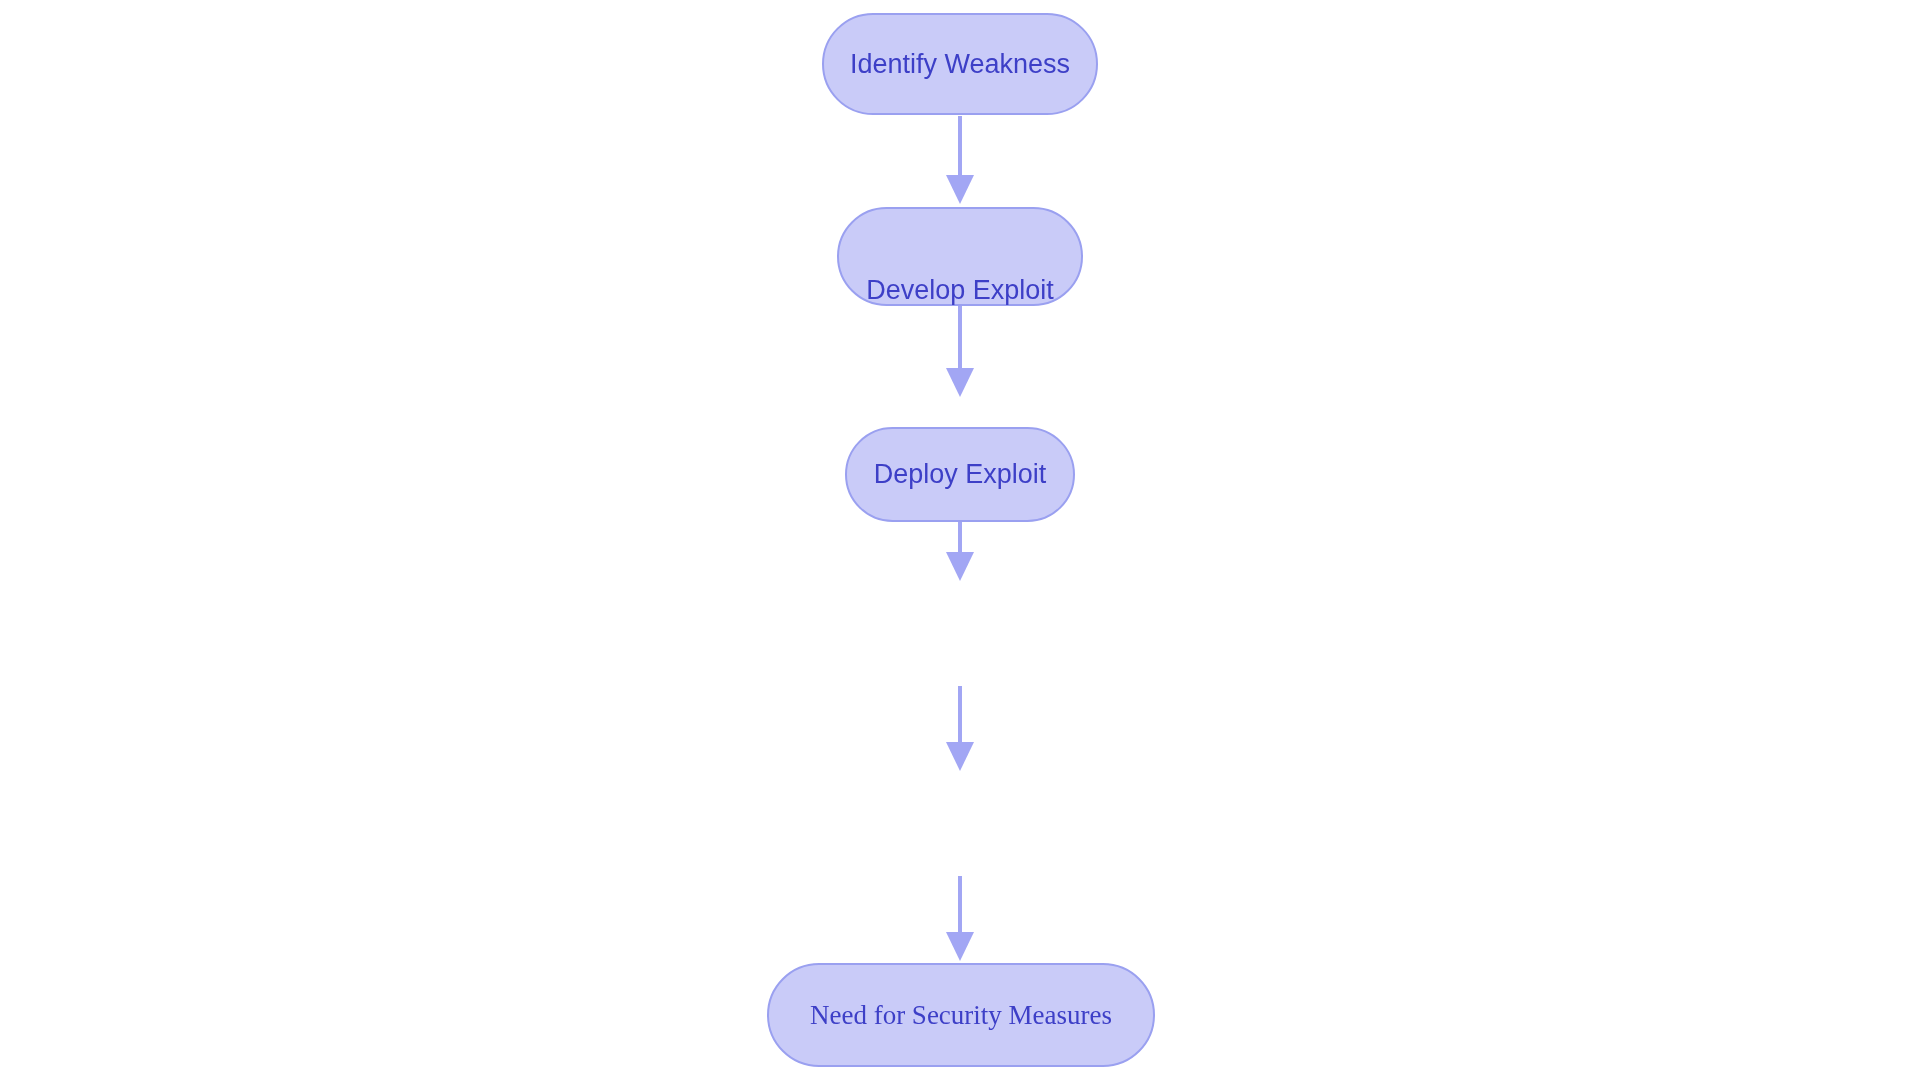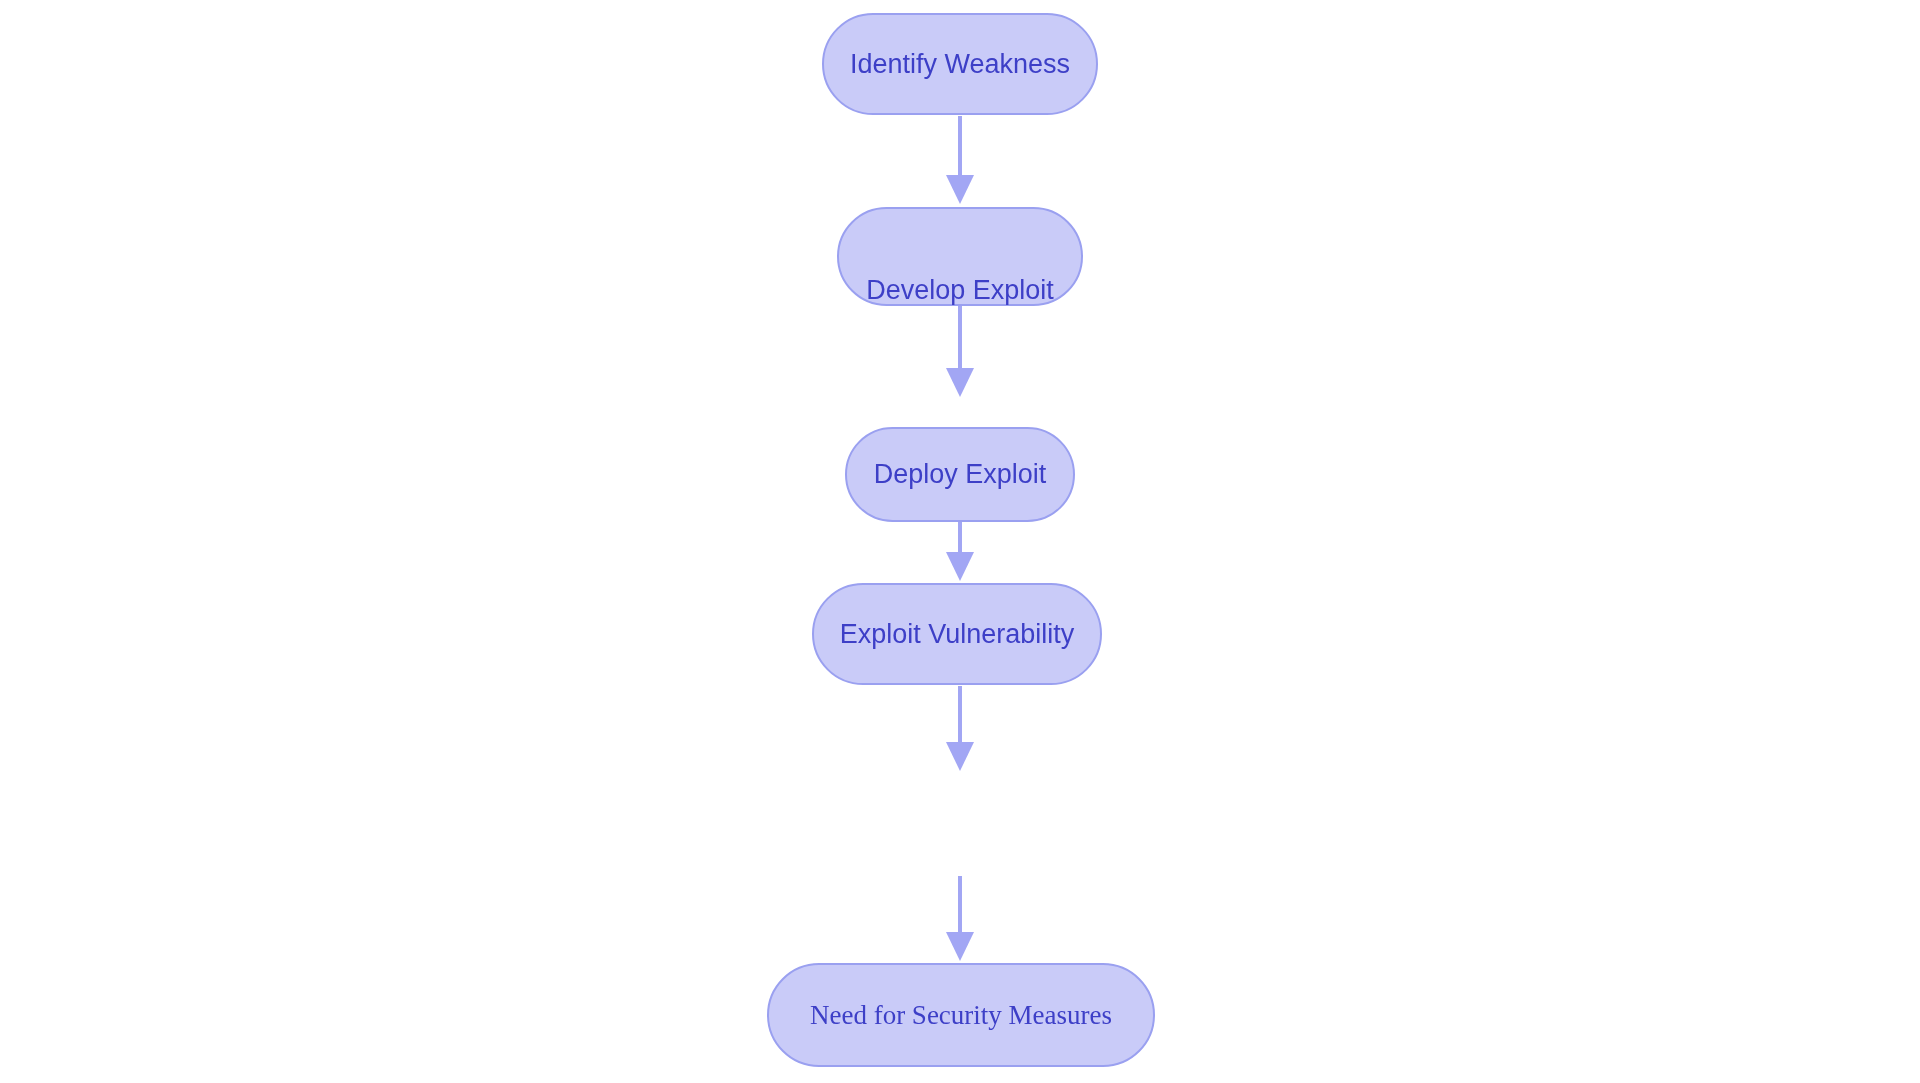--- a/index.html
+++ b/index.html
@@ -86,22 +86,19 @@
   </div>
 
   <div class="node" style="left:837px; top:207px; width:246px; height:99px;align-items:flex-end;">
     <span>Develop Exploit</span>
   </div>
 
   <div class="node" style="left:845px; top:399px; width:230px; height:95px;margin-top:28px;">
     <span>Deploy Exploit</span>
   </div>
 
-  <div class="node" style="left:812px; top:583px; width:290px; height:102px;">
-    <span>Exploit Vulnerability</span>
-  </div>
 
 
   <div class="node" style="left:767px; top:963px; width:388px; height:104px;font-family:Liberation Serif, serif;">
     <span>Need for Security Measures</span>
   </div>
 
 </div>
 
 </body></html>

